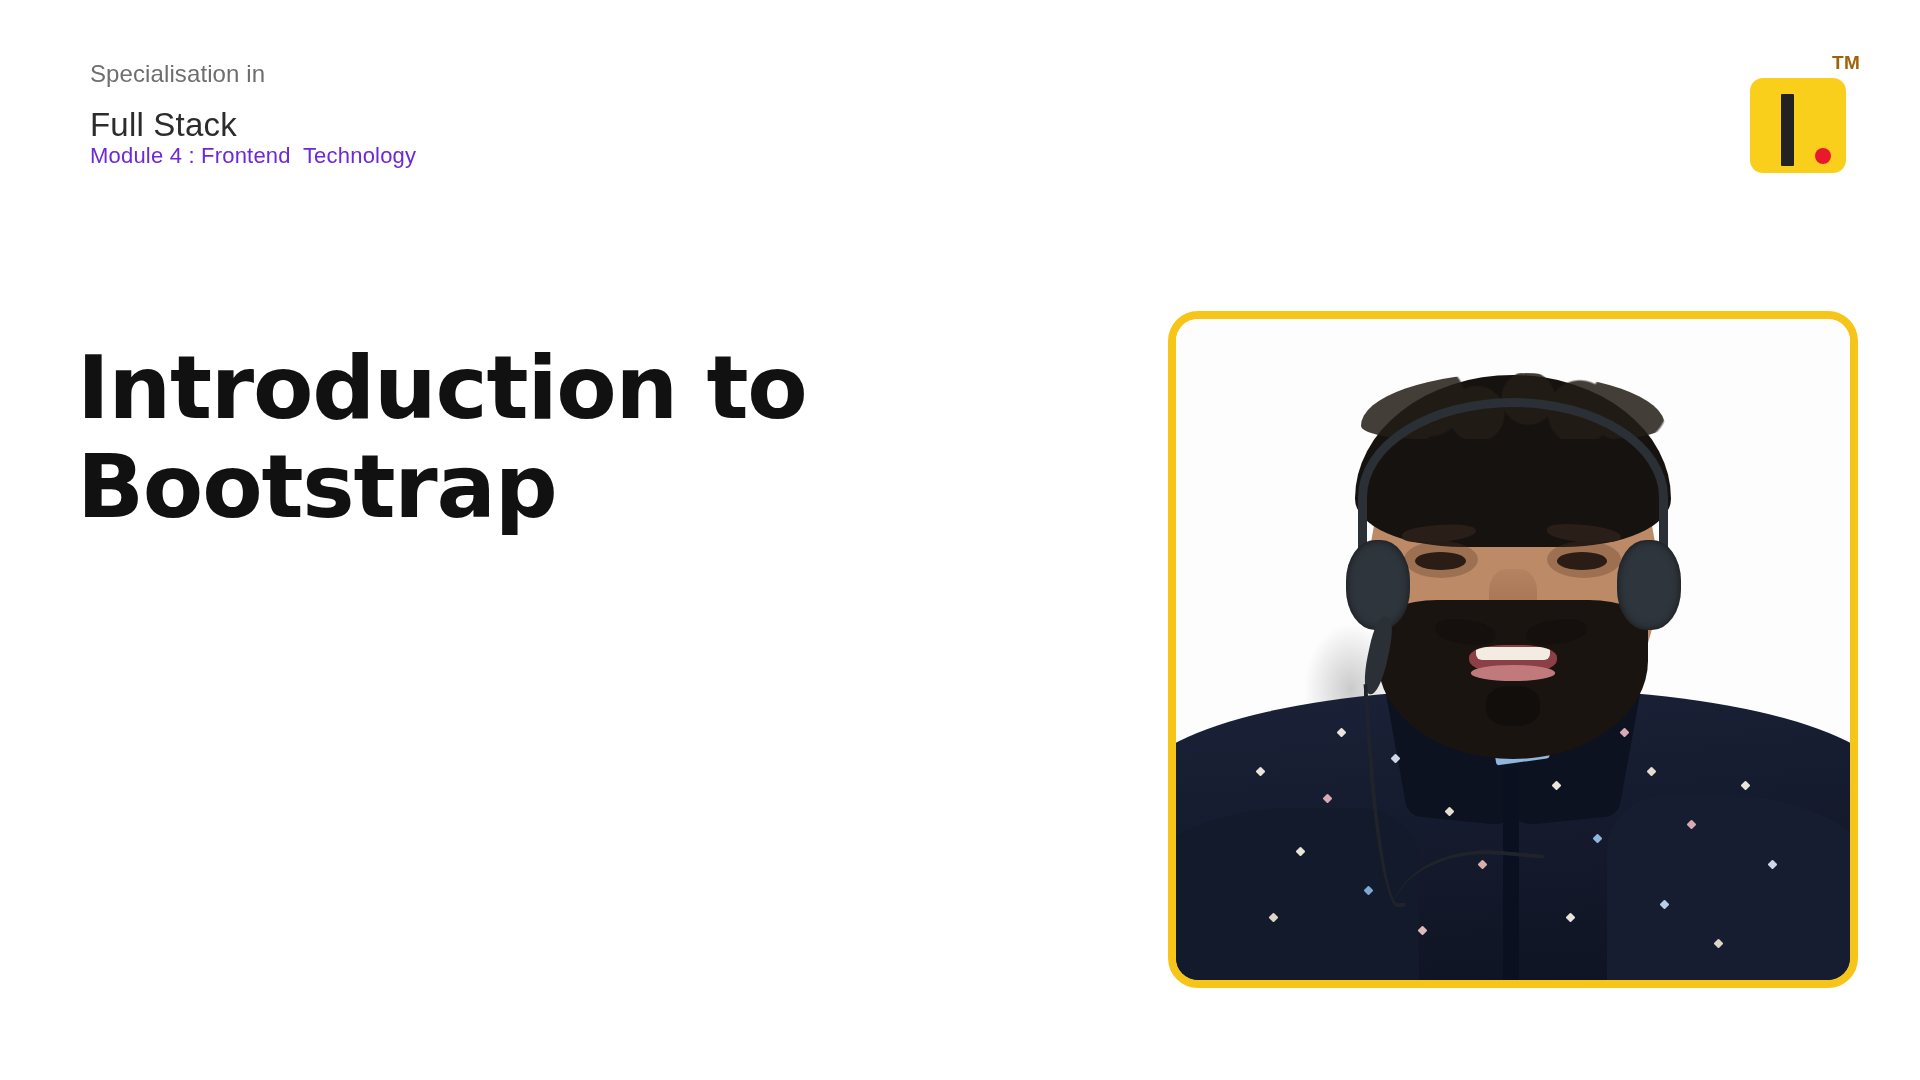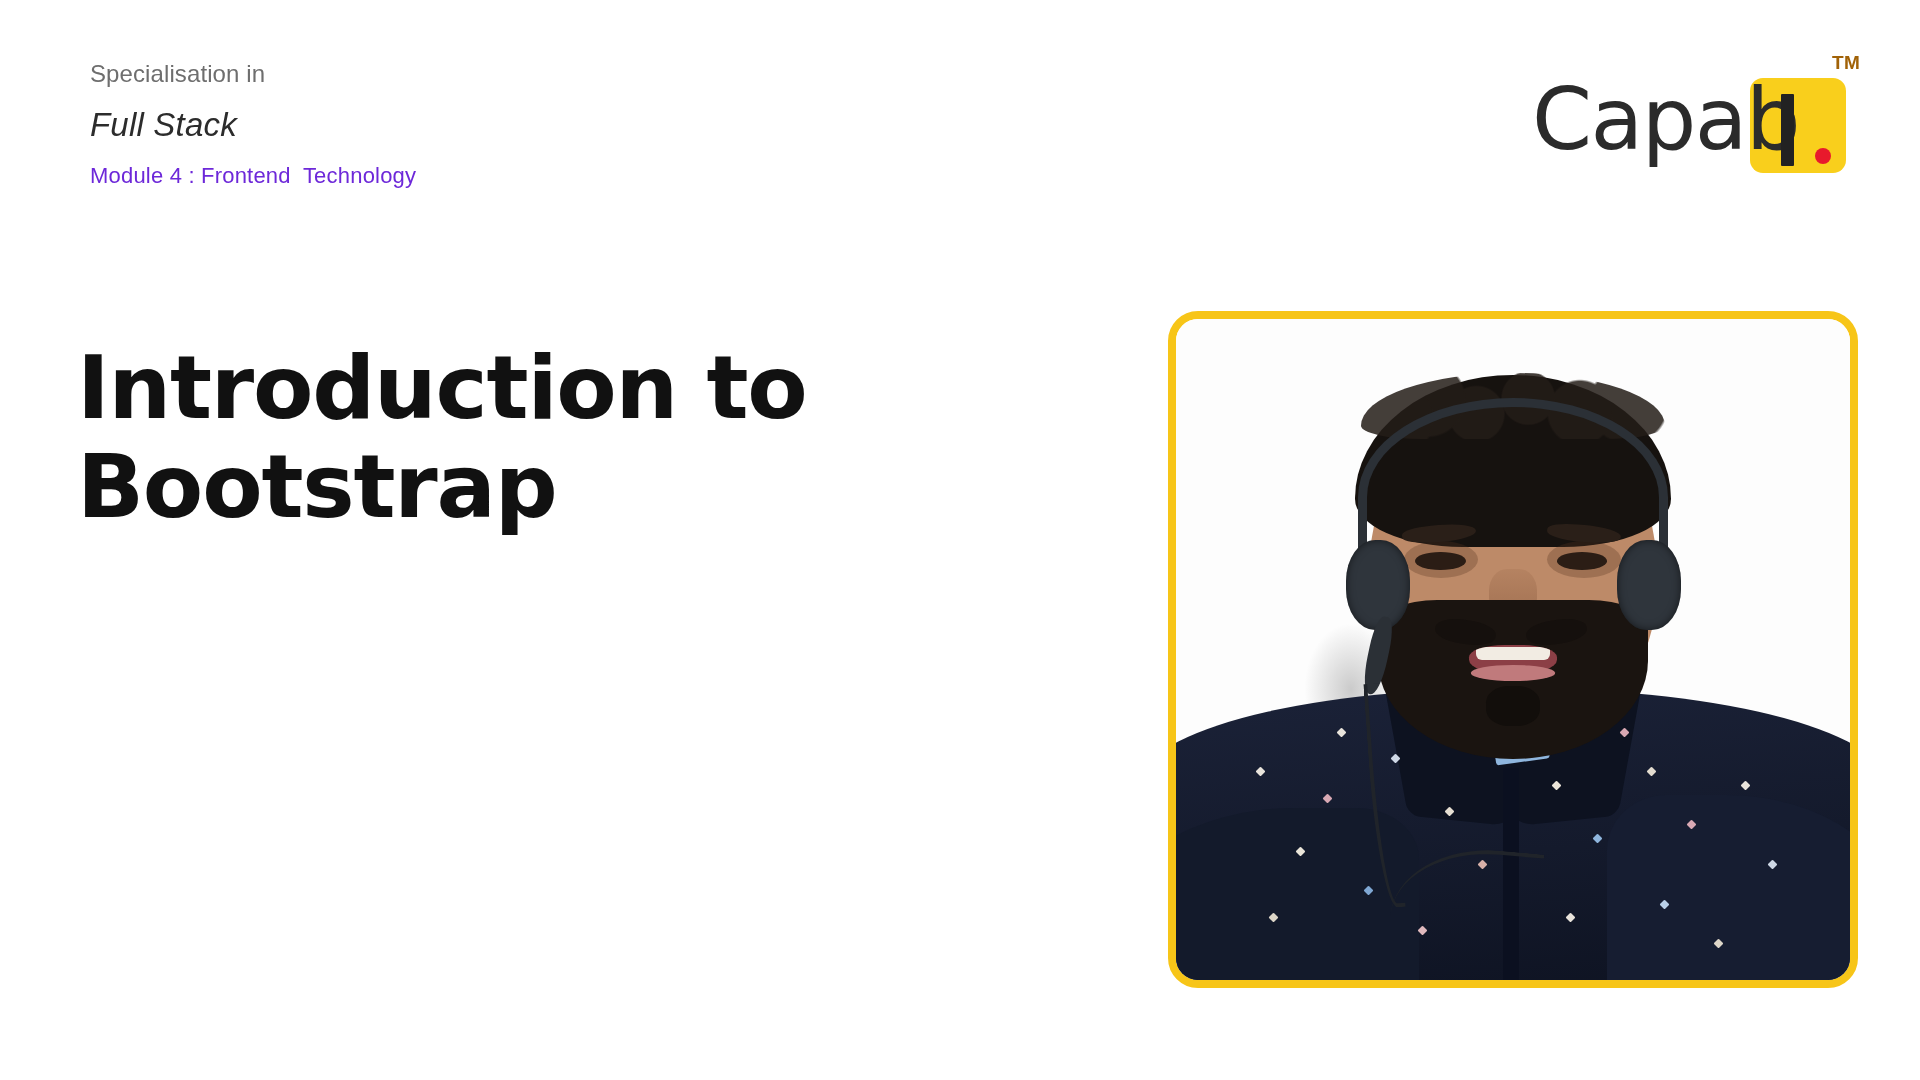--- a/index.html
+++ b/index.html
@@ -29,22 +29,21 @@
     letter-spacing:0.1px;
     display:block;
     margin-bottom:22px;
   }
   .course-program {
     font-size:33px;
     font-weight:400;
     color:#2c2c2c;
     letter-spacing:0.2px;
     display:block;
-    margin-bottom:24px;
-    font-style:italic;
+    margin-bottom:4px;
   }
   .course-module {
     font-size:22px;
     font-weight:400;
     color:#6d28d9;
     letter-spacing:0.2px;
     display:block;
     white-space:pre;
   }
 
@@ -363,21 +362,20 @@
 
 <div class="slide">
 
   <div class="course-block">
     <span class="course-eyebrow">Specialisation in</span>
     <span class="course-program">Full Stack</span>
     <span class="course-module">Module 4 : Frontend  Technology</span>
   </div>
 
   <div class="brand">
-    <span class="brand-wordmark">Capab</span>
     <span class="brand-tile"></span>
     <span class="brand-letter-l"></span>
     <span class="brand-dot"></span>
     <span class="brand-tm">TM</span>
   </div>
 
   <h1 class="slide-title">Introduction to
 Bootstrap</h1>
 
   <div class="video-frame">

